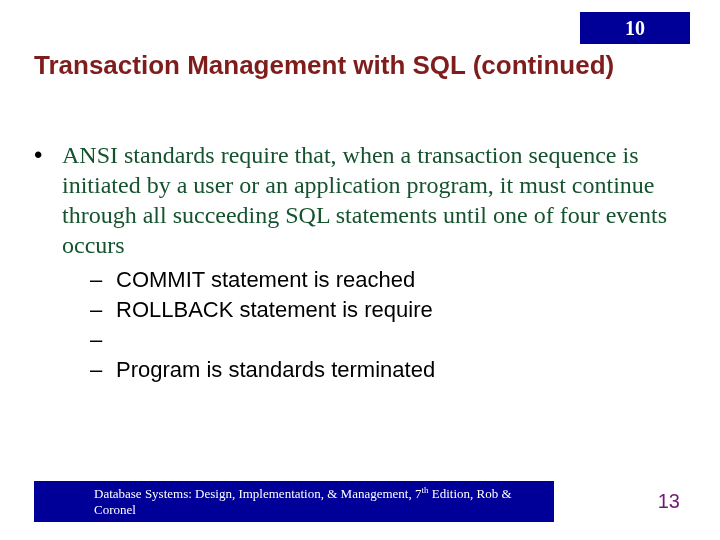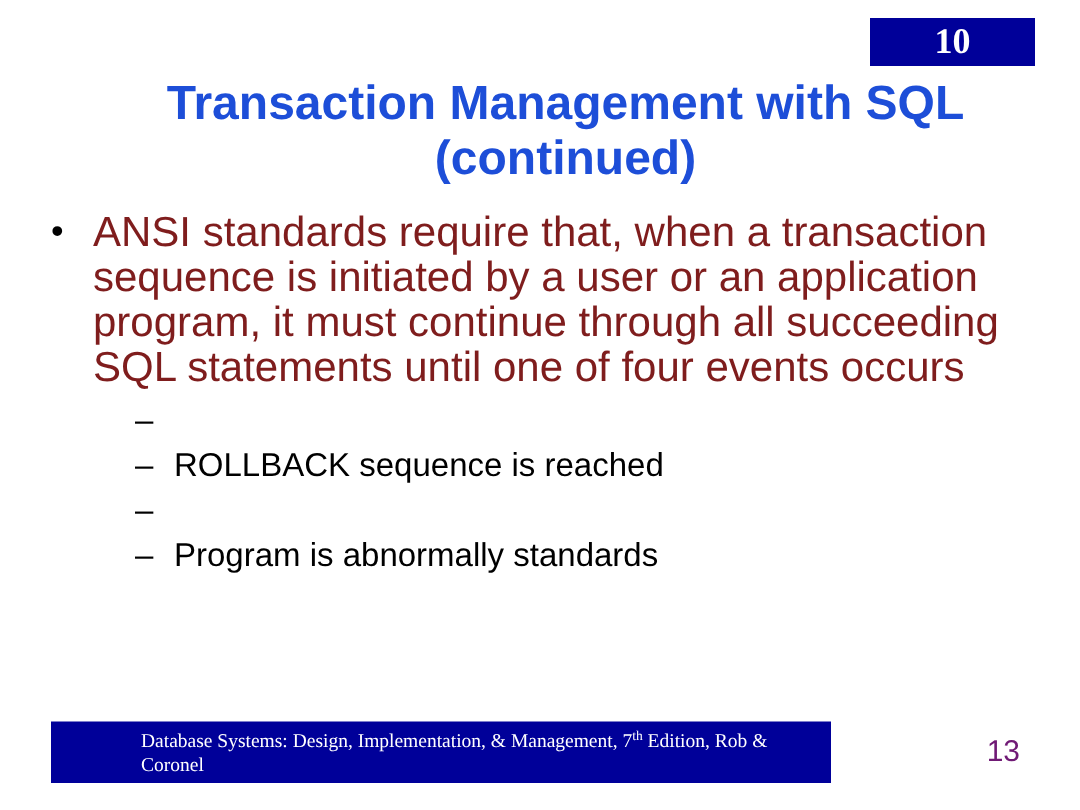--- a/index.html
+++ b/index.html
@@ -11,33 +11,33 @@
     overflow: hidden;
   }
   .chapter-bar {
     position: absolute;
     top: 12px;
     right: 30px;
     width: 110px;
     height: 32px;
     background: #000099;
     color: #ffffff;
-    font-size: 24px;
+    font-size: 20px;
     font-weight: bold;
     font-family: "Times New Roman", serif;
     display: flex;
     align-items: center;
     justify-content: center;
   }
   .slide-title {
     position: absolute;
     top: 50px;
     left: 34px;
-    font-size: 32px;
-    color: #1d4ed8;
+    font-size: 26px;
+    color: #7f1d1d;
     font-family: Arial, Helvetica, sans-serif;
     text-align: center;
   }
   .content {
     position: absolute;
     top: 140px;
     left: 34px;
     right: 40px;
   }
   .bullet-row {
@@ -46,23 +46,24 @@
     margin-bottom: 6px;
   }
   .b1-marker {
     font-size: 24px;
     line-height: 30px;
     width: 28px;
     flex: 0 0 28px;
     text-align: left;
   }
   .b1-text {
-    font-size: 28px;
+    font-size: 24px;
     line-height: 30px;
-    color: #7f1d1d;
+    color: #14532d;
+    font-family: Liberation Serif, serif;
   }
   .sub-list {
     margin-top: 6px;
     margin-left: 56px;
   }
   .sub-row {
     display: flex;
     align-items: flex-start;
     margin-bottom: 2px;
   }
@@ -111,31 +112,32 @@
 <h1 class="slide-title">Transaction Management with SQL (continued)</h1>
 
 <div class="content">
   <div class="bullet-row">
     <div class="b1-marker">•</div>
     <div class="b1-text">ANSI standards require that, when a transaction sequence is initiated by a user or an application program, it must continue through all succeeding SQL statements until one of four events occurs</div>
   </div>
   <div class="sub-list">
     <div class="sub-row">
       <div class="b2-marker">–</div>
+      <div class="b2-text">COMMIT statement is reached</div>
     </div>
     <div class="sub-row">
       <div class="b2-marker">–</div>
-      <div class="b2-text">ROLLBACK sequence is reached</div>
+      <div class="b2-text">ROLLBACK statement is require</div>
     </div>
     <div class="sub-row">
       <div class="b2-marker">–</div>
     </div>
     <div class="sub-row">
       <div class="b2-marker">–</div>
-      <div class="b2-text">Program is abnormally standards</div>
+      <div class="b2-text">Program is standards terminated</div>
     </div>
   </div>
 </div>
 
 <div class="footer">
   <div class="footer-bar">
     <span>Database Systems: Design, Implementation, &amp; Management, 7</span><sup>th</sup><span> Edition, Rob &amp; Coronel</span>
   </div>
   <div class="page-num">13</div>
 </div>

